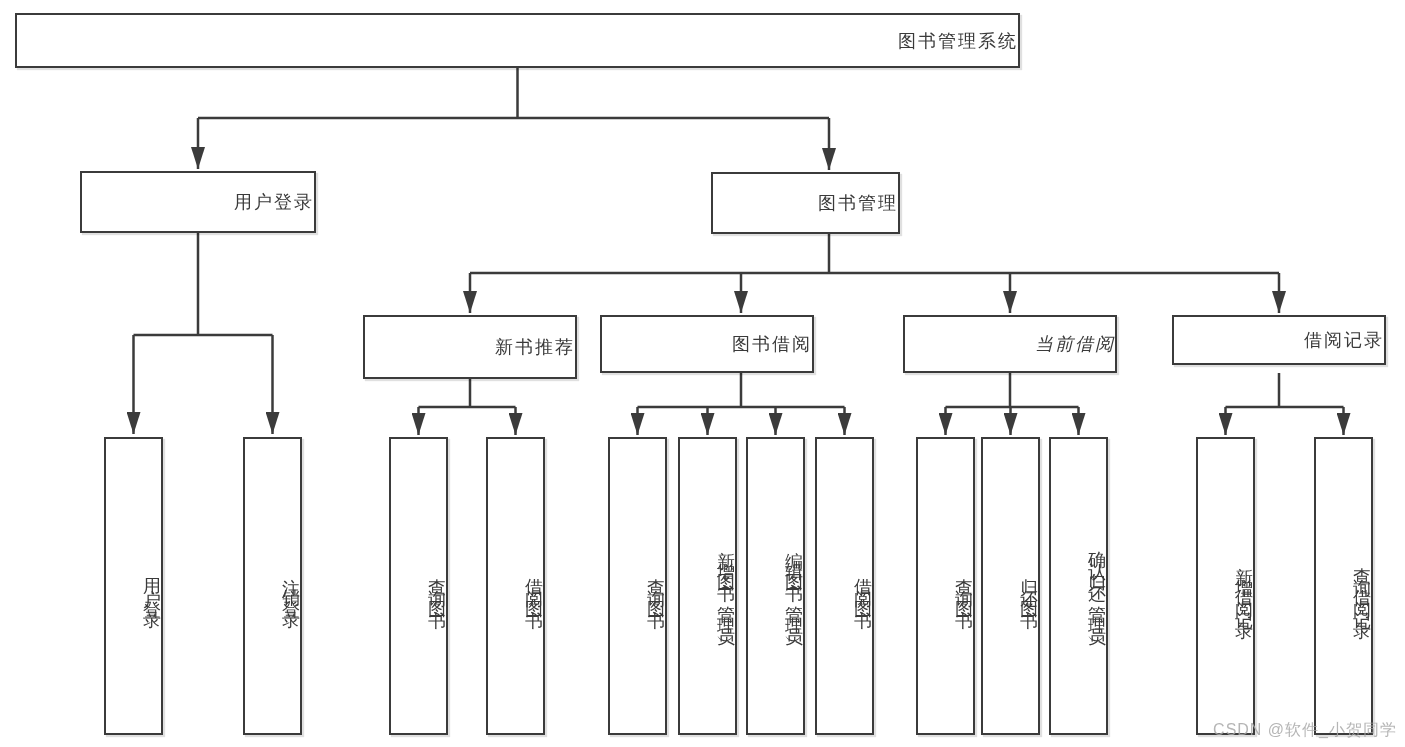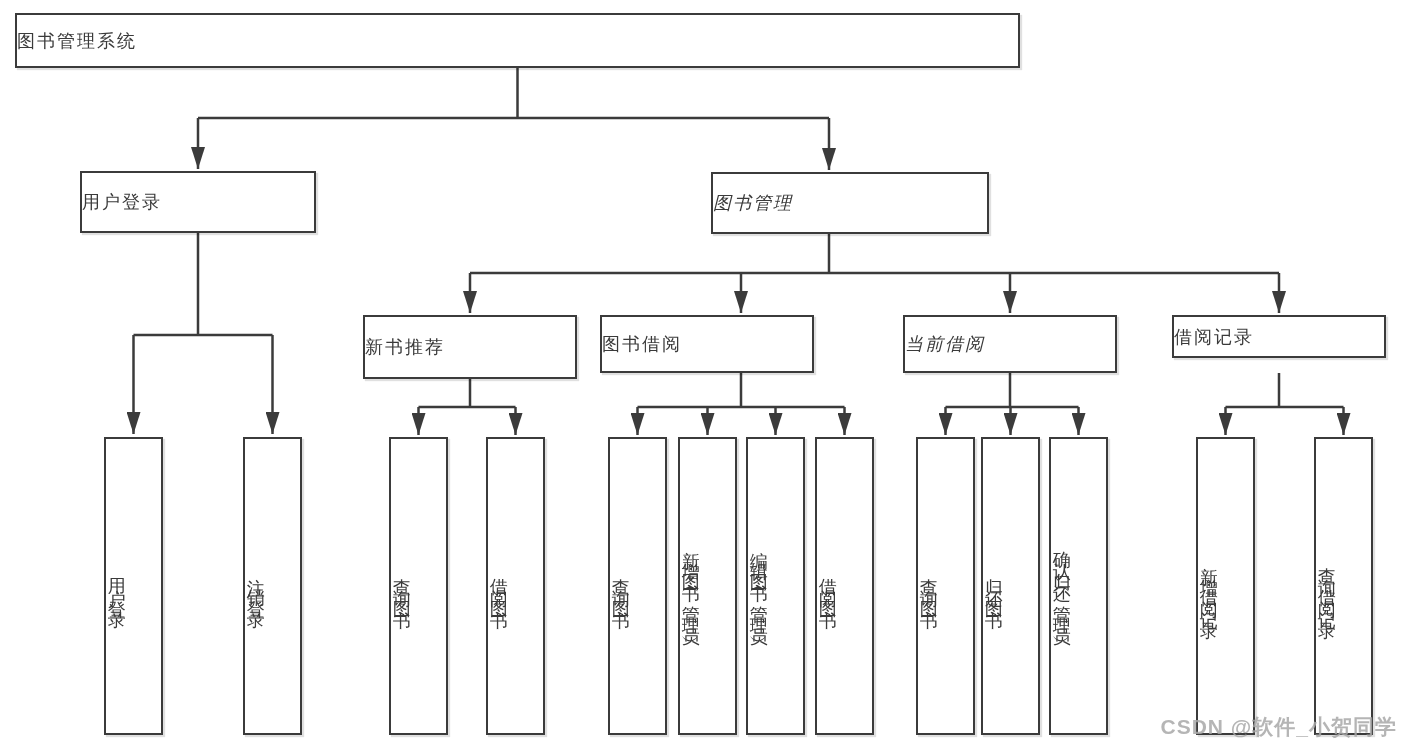--- a/index.html
+++ b/index.html
@@ -23,21 +23,21 @@
     height: 747px;
   }
   .box {
     position: absolute;
     box-sizing: border-box;
     background: #ffffff;
     border: 2.5px solid #3b3b3b;
     box-shadow: 2px 2px 1px rgba(0,0,0,0.12);
     display: flex;
     align-items: center;
-    justify-content: flex-start;
+    justify-content: flex-end;
     color: #3a3a3a;
     font-size: 18px;
     letter-spacing: 2px;
     z-index: 2;
   }
   .vbox {
     width: 59px;
     top: 437px;
     height: 298px;
   }
@@ -48,26 +48,25 @@
     line-height: 1.1;
     white-space: nowrap;
   }
   .hlabel {
     white-space: nowrap;
   }
   .watermark {
     position: absolute;
     right: 8px;
     bottom: 6px;
-    font-size: 21px;
+    font-size: 16px;
     color: rgba(168,168,168,0.85);
     letter-spacing: 1px;
     z-index: 5;
     white-space: nowrap;
-    font-weight: bold;
   }
 </style>
 </head>
 <body>
 
 <div class="stage">
 
   <svg class="edges" width="1405" height="747" viewBox="0 0 1405 747" xmlns="http://www.w3.org/2000/svg">
     <defs>
       <marker id="ah" viewBox="0 0 22 14" refX="22" refY="7" markerWidth="22" markerHeight="14" markerUnits="userSpaceOnUse" orient="auto">
@@ -107,34 +106,34 @@
     </g>
   </svg>
 
   <div class="box" style="left:15px; top:13px; width:1005px; height:55px;">
     <span class="hlabel">图书管理系统</span>
   </div>
 
   <div class="box" style="left:80px; top:171px; width:236px; height:62px;">
     <span class="hlabel">用户登录</span>
   </div>
-  <div class="box" style="left:711px; top:172px; width:278px; height:62px;font-style:italic;">
+  <div class="box" style="left:711px; top:172px; width:189px; height:62px;">
     <span class="hlabel">图书管理</span>
   </div>
 
   <div class="box" style="left:363px; top:315px; width:214px; height:64px;">
     <span class="hlabel">新书推荐</span>
   </div>
   <div class="box" style="left:600px; top:315px; width:214px; height:58px;">
     <span class="hlabel">图书借阅</span>
   </div>
   <div class="box" style="left:903px; top:315px; width:214px; height:58px;font-style:italic;">
     <span class="hlabel">当前借阅</span>
   </div>
-  <div class="box" style="left:1172px; top:315px; width:214px; height:43px;">
+  <div class="box" style="left:1172px; top:315px; width:214px; height:50px;">
     <span class="hlabel">借阅记录</span>
   </div>
 
   <div class="box vbox" style="left:104px;">
     <span class="vtext">用户登录</span>
   </div>
   <div class="box vbox" style="left:243px;">
     <span class="vtext">注销登录</span>
   </div>
 

